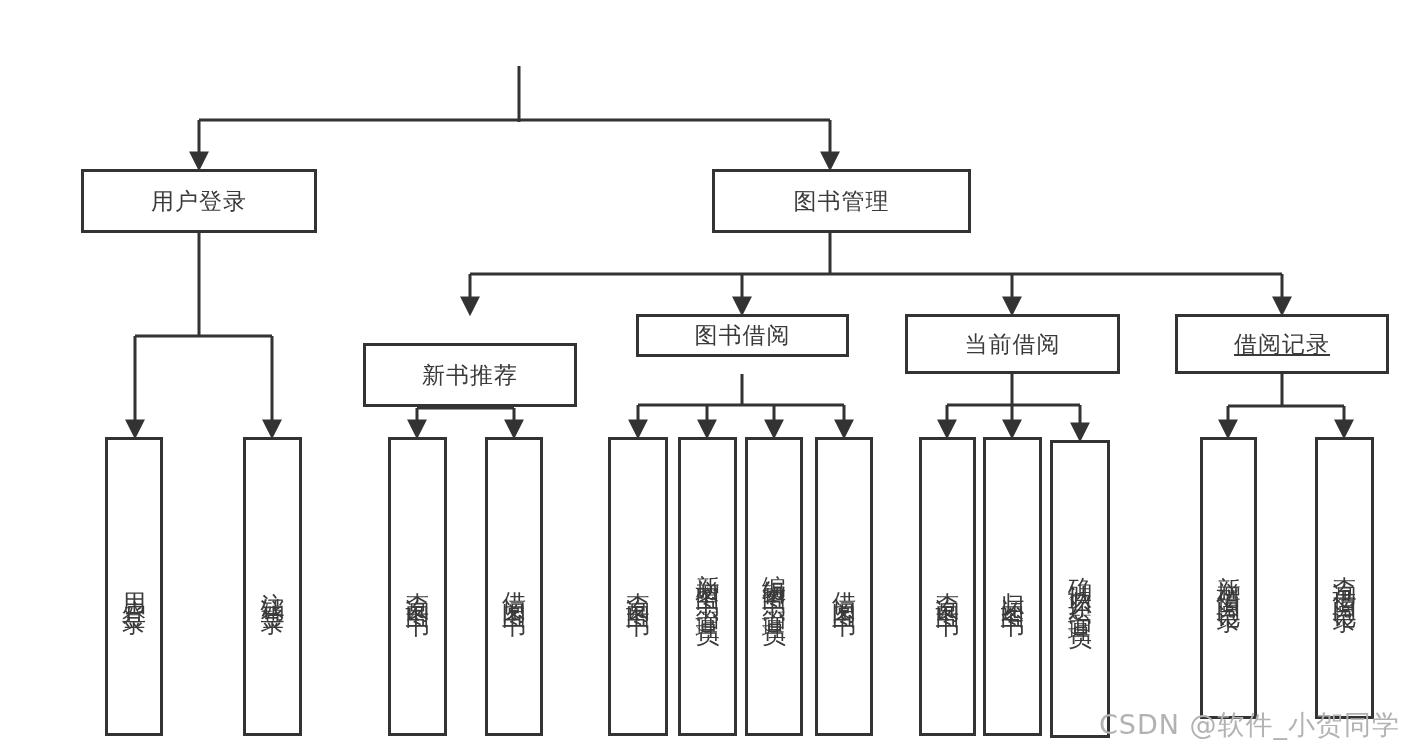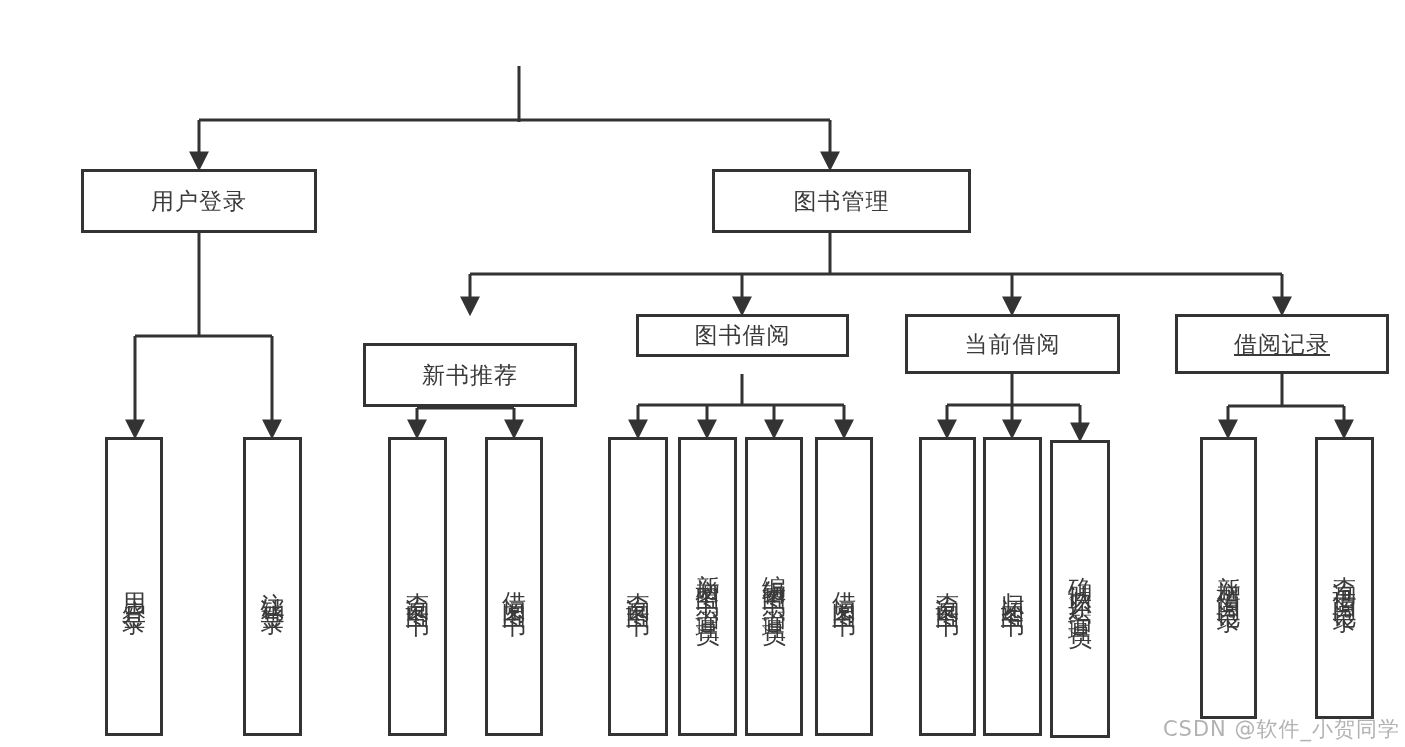--- a/index.html
+++ b/index.html
@@ -16,21 +16,21 @@
   .vbox{
     position:absolute;box-sizing:border-box;background:#fff;border:3px solid #333333;
     display:flex;align-items:center;justify-content:center;z-index:2;
   }
   .vbox span{
     writing-mode:vertical-rl;text-orientation:mixed;
     font-size:24px;letter-spacing:7px;line-height:1;color:#3a3a3a;white-space:nowrap;
   }
   .watermark{
     position:absolute;right:5px;bottom:4px;z-index:6;
-    font-size:21px;color:#b2b2b2;letter-spacing:1px;white-space:nowrap;
+    font-size:27px;color:#b2b2b2;letter-spacing:1px;white-space:nowrap;
   }
 </style>
 </head>
 <body>
 
 <div id="canvas">
 
   <svg class="wires" width="1405" height="747" viewBox="0 0 1405 747">
     <g stroke="#333333" stroke-width="3" fill="#333333">
       <g>

